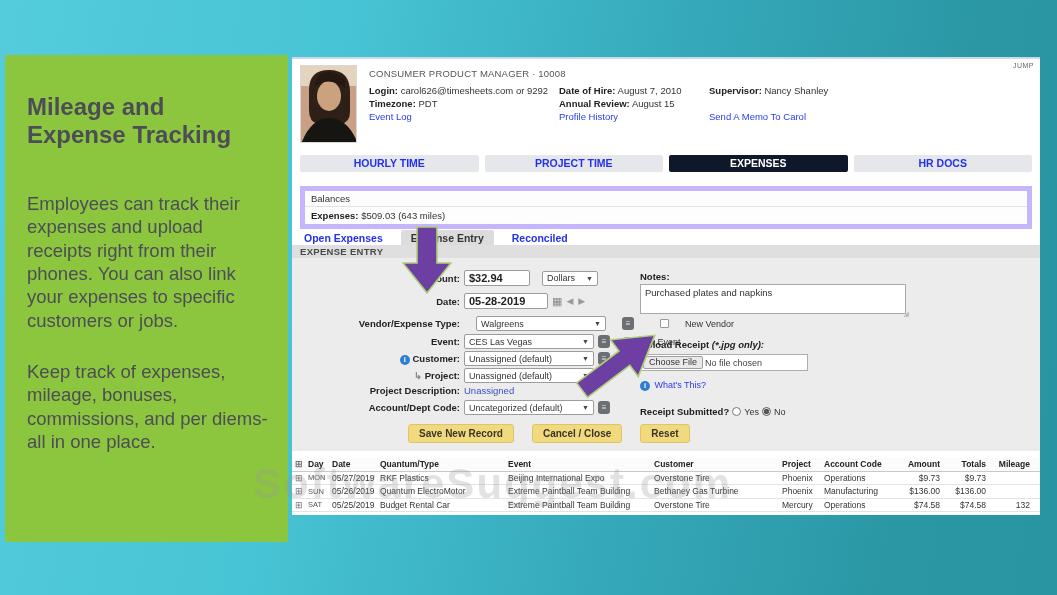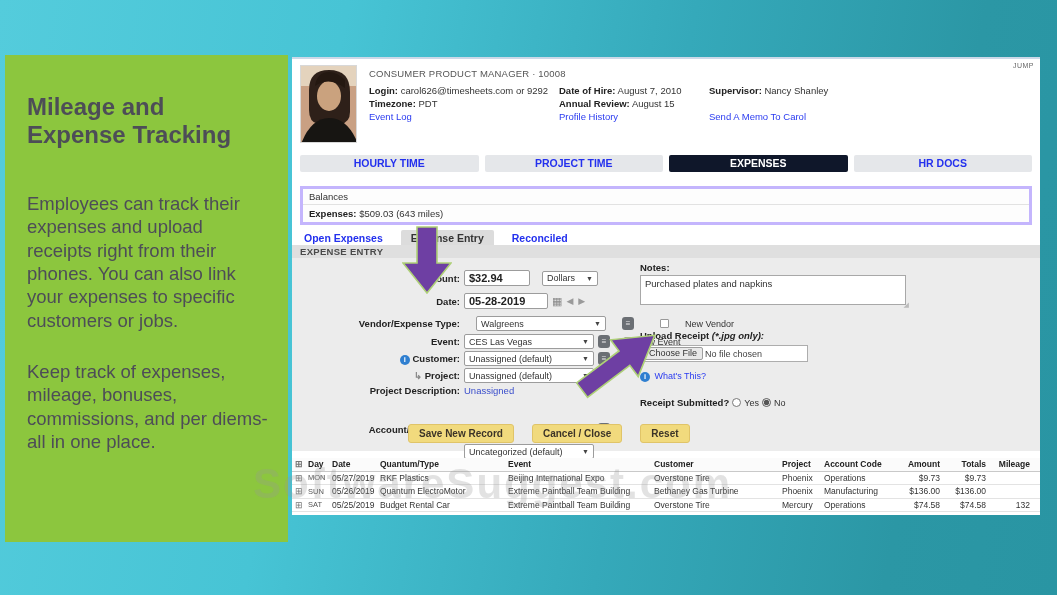--- a/index.html
+++ b/index.html
@@ -33,21 +33,21 @@
   .link { color:#2a3bf0; cursor:pointer; }
   .gap { height:13px; }
 
   
   .tabs { position:absolute; left:8px; top:96px; display:flex; gap:6px; width:732px; }
   .tab { flex:1; height:17px; background:#e5e7ea; border-radius:2px; text-align:center;
     font-size:10.5px; font-weight:bold; color:#2330ee; line-height:17px; cursor:pointer; }
   .tab.active { background:#0f172a; color:#ffffff; }
 
   
-  .balances { position:absolute; left:8px; top:127px; width:732px; border:3px solid #c4b5fd; background:#fdfdfd; }
+  .balances { position:absolute; left:8px; top:127px; width:732px; border:5px solid #c4b5fd; background:#fdfdfd; }
   .bal-title { font-size:9.5px; color:#333; padding:2px 6px; border-bottom:1px solid #e2e2e2; }
   .bal-row { font-size:9.5px; color:#333; padding:3px 6px; }
 
   
   .subtabs { position:absolute; left:8px; top:171px; display:flex; align-items:flex-end; gap:14px;
     font-size:10.5px; font-weight:bold; }
   .subtab-link { color:#2330ee; cursor:pointer; padding:2px 4px; }
   .subtab-active { background:#dcdcdc; color:#333; padding:2px 10px; border-radius:2px 2px 0 0; cursor:pointer; }
   .section-bar { position:absolute; left:0px; top:186px; width:748px; height:13px; background:#dfdfdf;
     font-size:9.5px; font-weight:bold; color:#4a4a4a; padding-left:8px; line-height:13px; letter-spacing:.3px; }
@@ -243,29 +243,29 @@
         <span class="lookup">≡</span>
       </div>
 
       <div class="frow" style="top:127px; left:8px;">
         <div class="flabel">Project Description:</div>
         <div class="blueval">Unassigned</div>
       </div>
 
       <div class="frow" style="top:142px; left:8px;">
         <div class="flabel">Account/Dept Code:</div>
-        <div class="sel" style="width:130px;margin-top:44px;">
+        <div class="sel" style="width:130px;">
           <span>Uncategorized (default)</span>
           <span class="caret">▼</span>
         </div>
         <span class="lookup">≡</span>
       </div>
 
       <div class="rcol">
-        <div class="rlabel" style="margin-top:4px;">Notes:</div>
+        <div class="rlabel" style="margin-top:13px;">Notes:</div>
         <div style="position:relative;">
           <textarea class="notes-box" style="">Purchased plates and napkins</textarea>
           <span class="resize-corner">◢</span>
         </div>
 
         <div style="margin-top:16px;">
           <span class="rlabel">Upload Receipt </span><span class="rlabel" style="font-style:italic;">(*.jpg only):</span>
         </div>
         <div class="filewrap">
           <button class="filebtn">Choose File</button>

